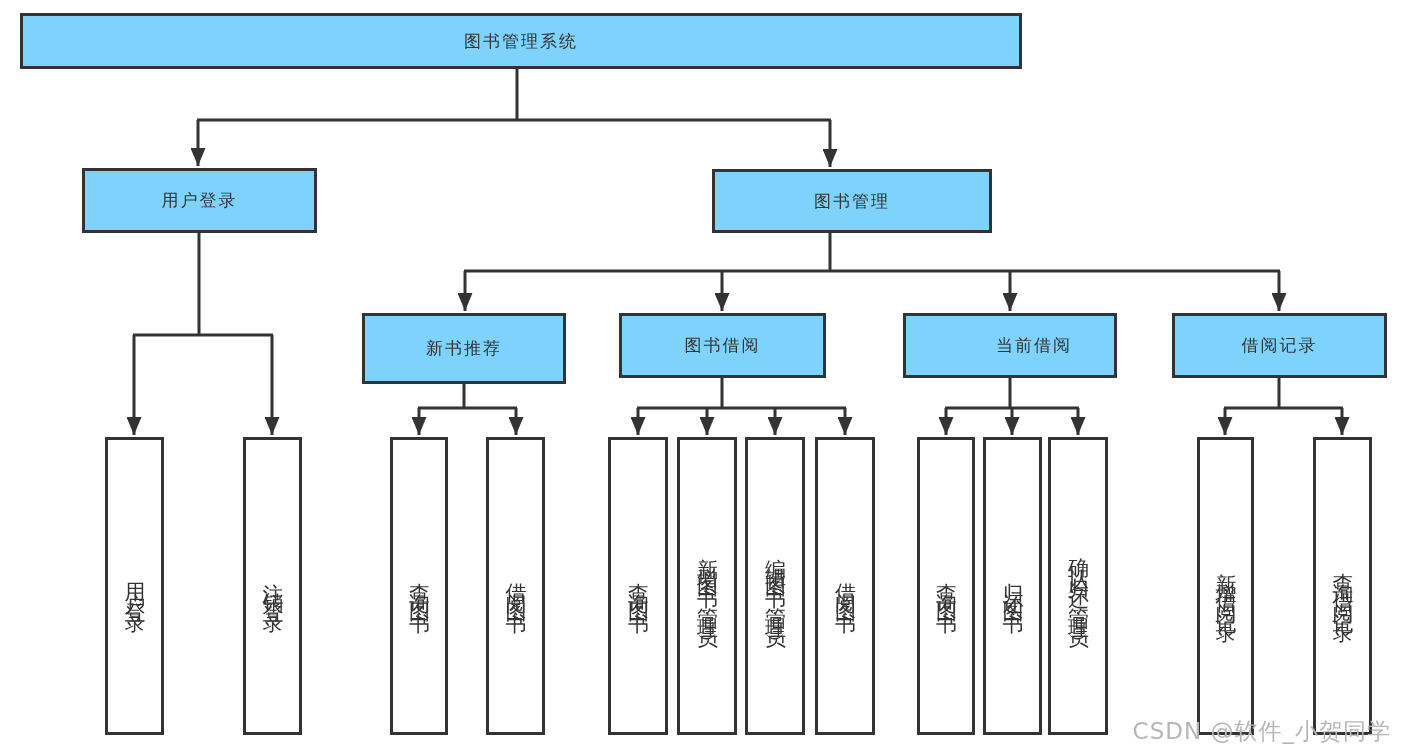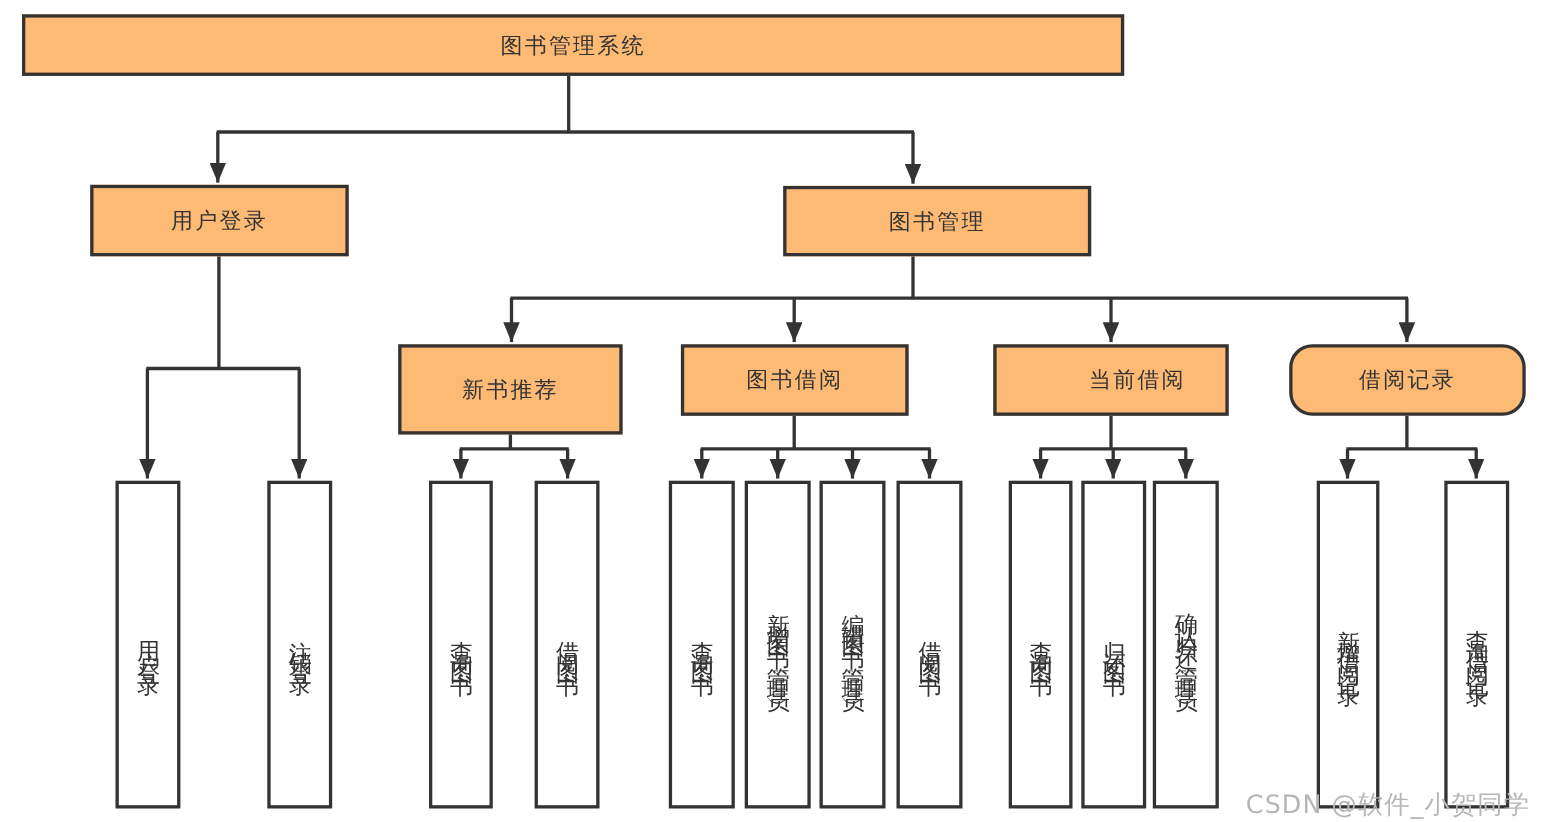--- a/index.html
+++ b/index.html
@@ -15,26 +15,26 @@
     background: #ffffff;
     overflow: hidden;
   }
   svg.connectors {
     position: absolute;
     left: 0; top: 0;
     width: 1405px; height: 747px;
   }
   .node {
     position: absolute;
-    background: #fdba74;
+    background: #7dd3fc;
     border: 3px solid #333333;
     display: flex;
     align-items: center;
     justify-content: center;
-    font-size: 20px;
+    font-size: 17px;
     letter-spacing: 2px;
     color: #333333;
     overflow: hidden;
     white-space: nowrap;
   }
   .leaf {
     position: absolute;
     top: 437px;
     height: 298px;
     background: #ffffff;
@@ -119,24 +119,24 @@
       <path d="M1225 408 V435" marker-end="url(#arrow)"></path>
       <path d="M1342 408 V435" marker-end="url(#arrow)"></path>
     </g>
   </svg>
 
   <div class="node" style="left:20px; top:13px; width:1002px; height:56px;">图书管理系统</div>
 
   <div class="node" style="left:82px; top:168px; width:235px; height:65px;">用户登录</div>
   <div class="node" style="left:712px; top:169px; width:280px; height:64px;">图书管理</div>
 
-  <div class="node" style="left:362px; top:313px; width:204px; height:82px;text-align:right;">新书推荐</div>
+  <div class="node" style="left:362px; top:313px; width:204px; height:71px;text-align:right;">新书推荐</div>
   <div class="node" style="left:619px; top:313px; width:207px; height:65px;">图书借阅</div>
   <div class="node" style="left:903px; top:313px; width:214px; height:65px;padding-left:48px;">当前借阅</div>
-  <div class="node" style="left:1172px; top:313px; width:215px; height:65px;border-radius:21px;">借阅记录</div>
+  <div class="node" style="left:1172px; top:313px; width:215px; height:65px;">借阅记录</div>
 
   <div class="leaf" style="left:105px; width:59px;">
     <span>用户登录</span>
   </div>
   <div class="leaf" style="left:243px; width:59px;">
     <span>注销登录</span>
   </div>
 
   <div class="leaf" style="left:390px; width:58px;">
     <span>查询图书</span>

